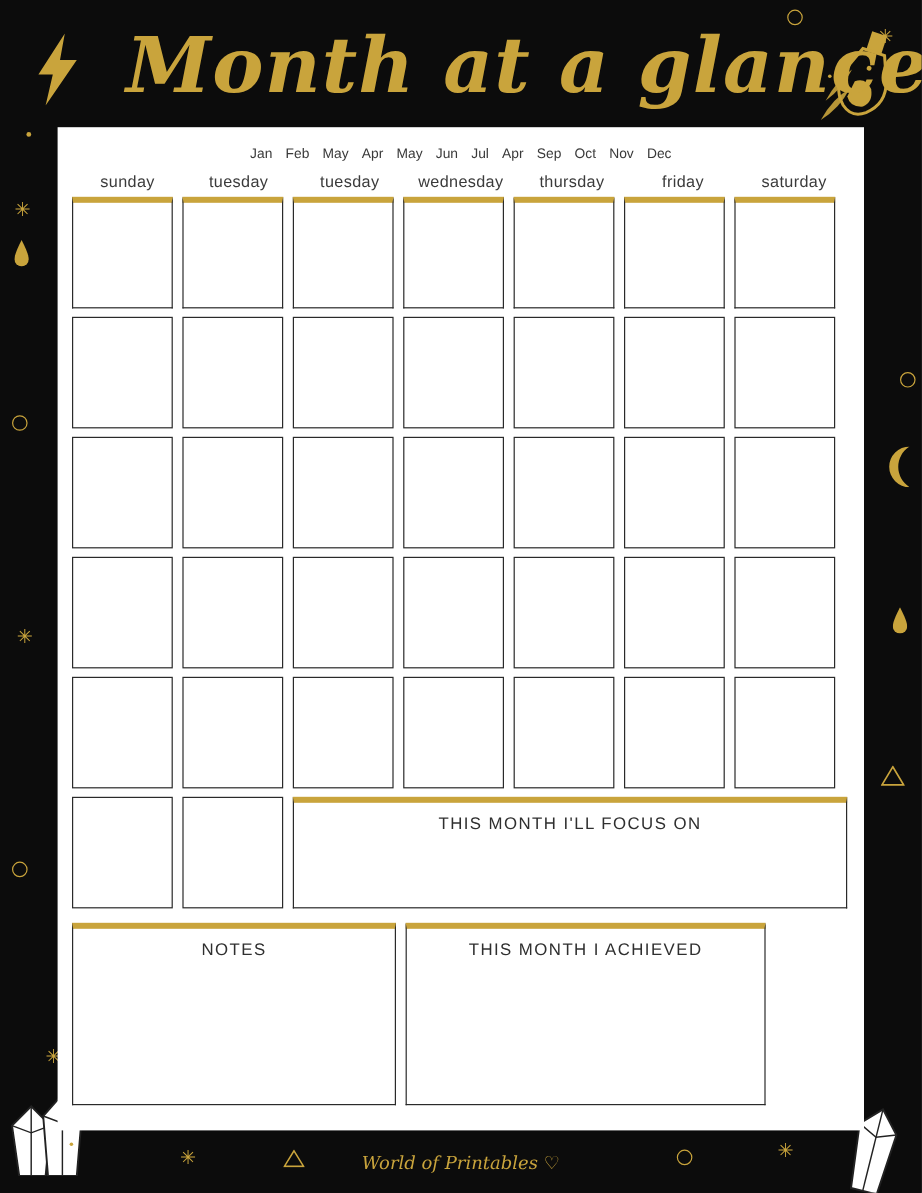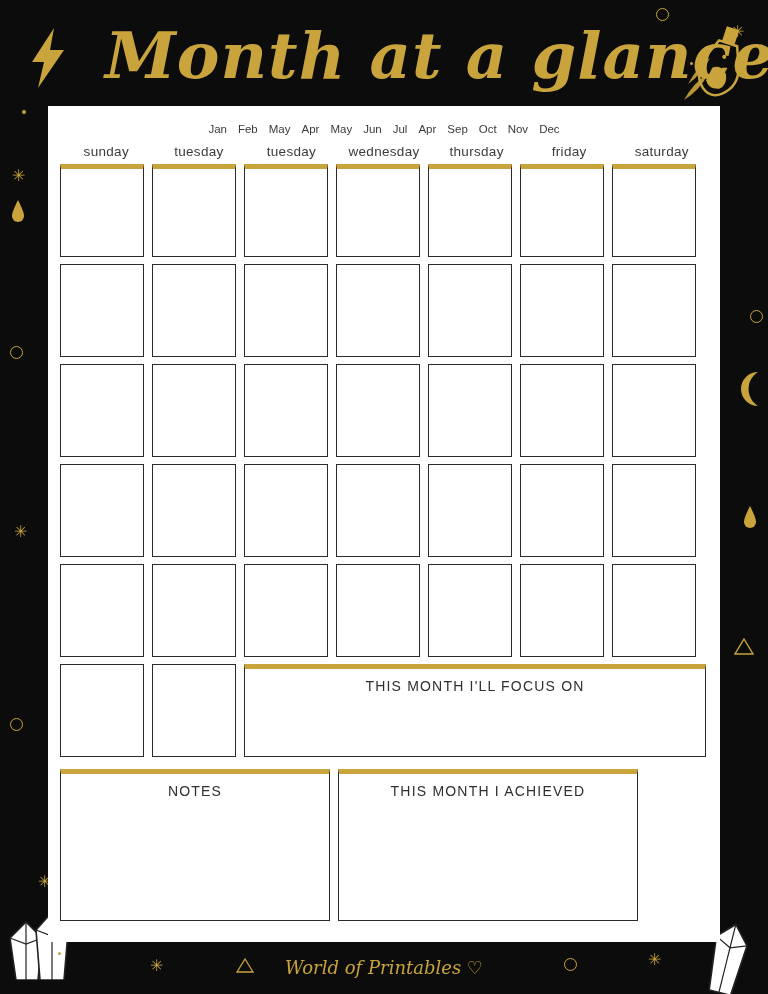--- a/index.html
+++ b/index.html
@@ -182,21 +182,21 @@
 
   
   #footer {
     position: absolute;
     left: 0; right: 0;
     bottom: 16px;
     text-align: center;
     color: #c9a43c;
     font-family: "DejaVu Serif", serif;
     font-style: italic;
-    font-size: 18px;
+    font-size: 15px;
   }
 </style>
 </head>
 <body>
 
 <div id="page">
 
   <svg class="deco" id="bolt" viewBox="0 0 40 60">
     <path d="M26 0 L4 34 L16 34 L10 60 L36 22 L22 22 Z" fill="#c9a43c"></path>
   </svg>

